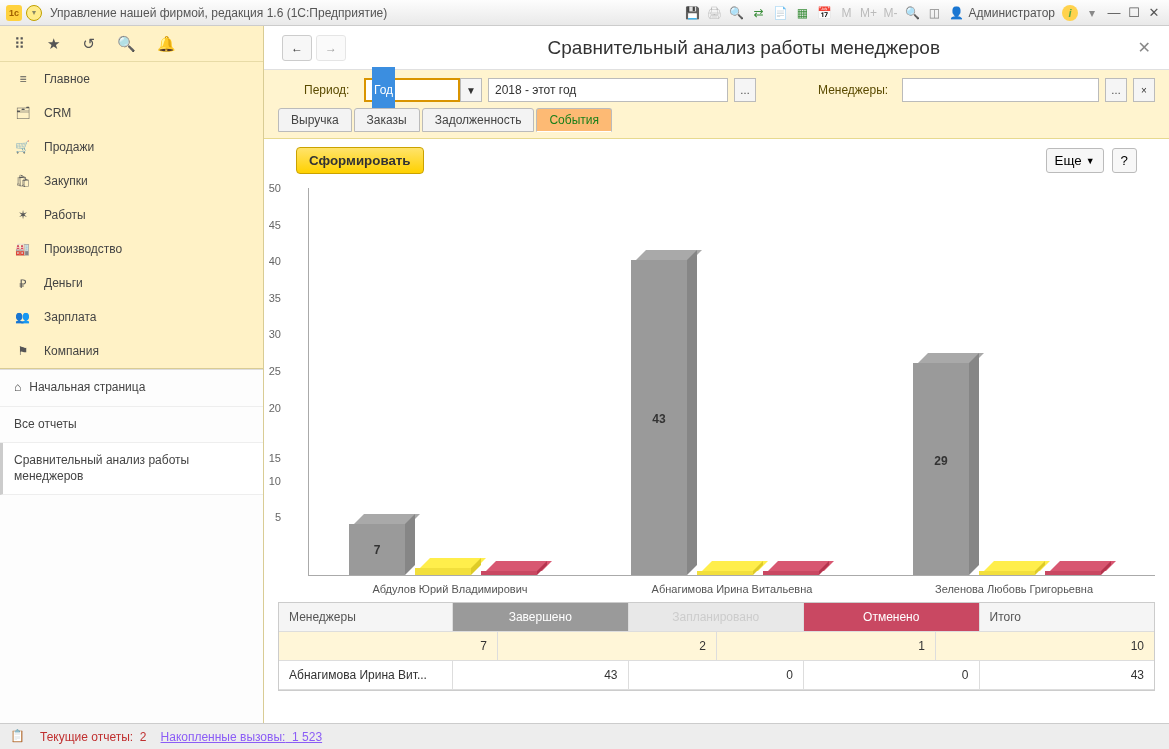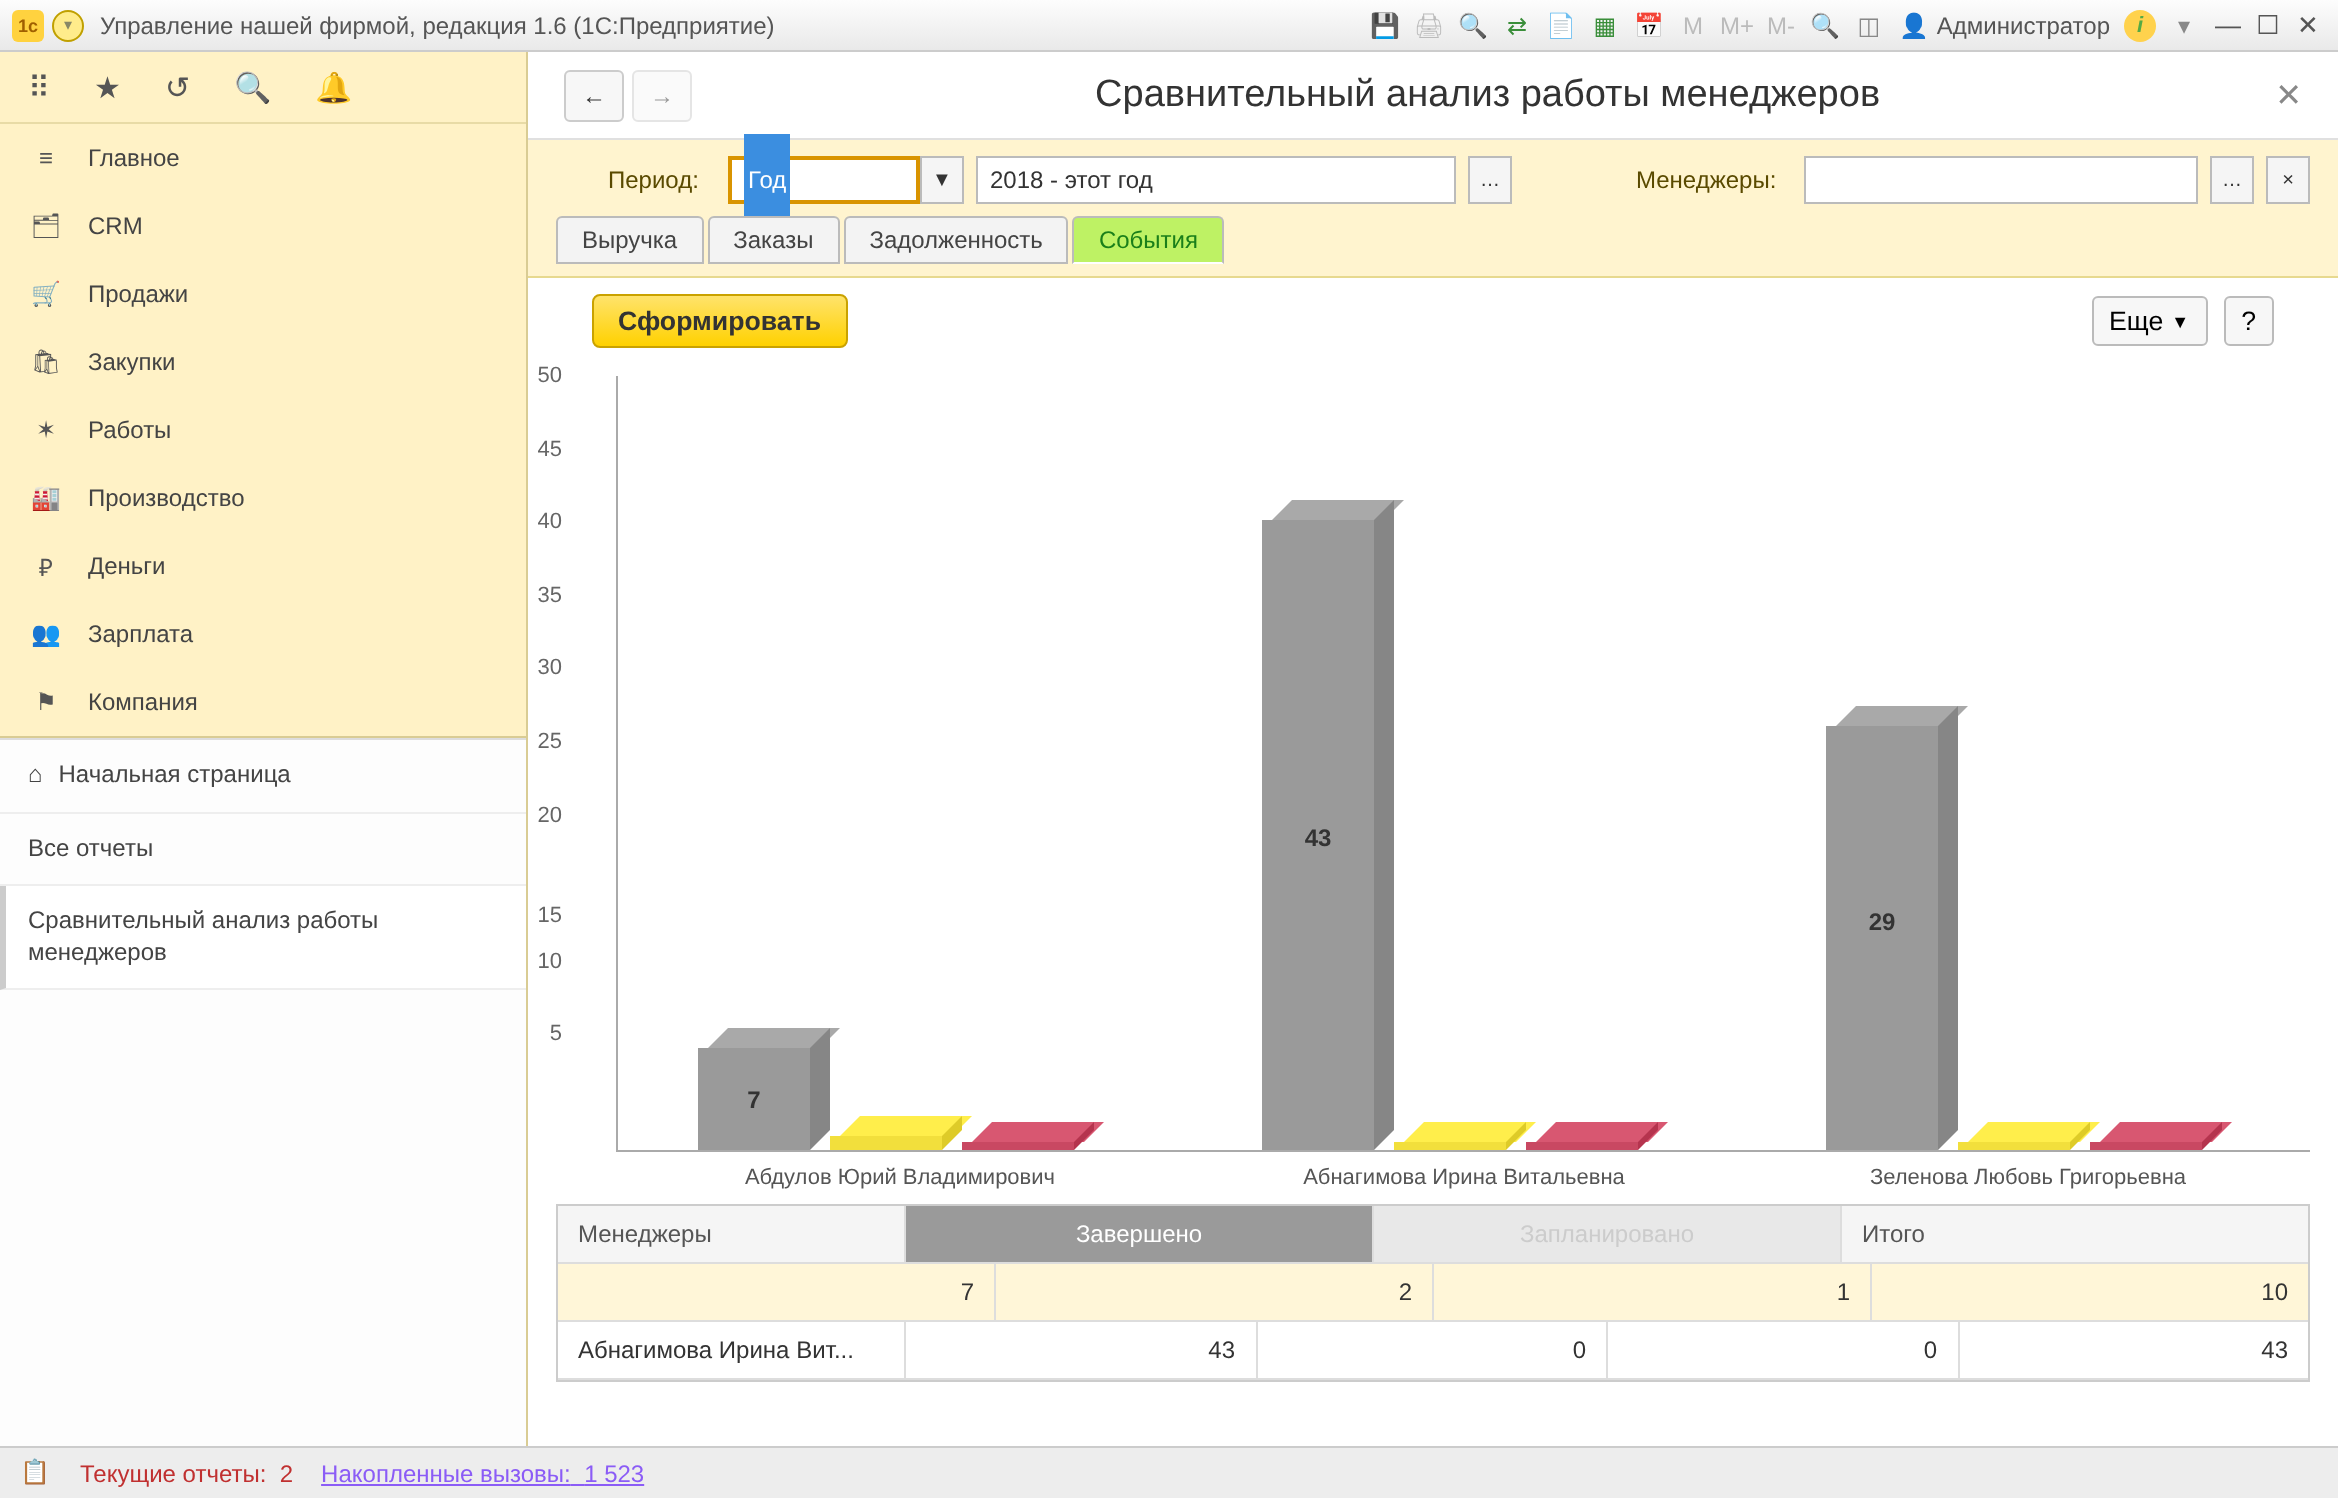--- a/index.html
+++ b/index.html
@@ -43,21 +43,21 @@
 .params { background: #fff4cf; padding: 8px 14px 6px; border-bottom: 1px solid #e7d98f; }
 .param-row { display: flex; align-items: center; gap: 6px; margin-bottom: 6px; }
 .plabel { color: #5a4a00; min-width: 54px; margin-left: 26px; }
 .psel { display:flex; align-items:center; }
 .psel .pin { border: 2px solid #d99400; background: #fff; height: 24px; padding: 0 6px; display:flex; align-items:center; min-width:96px; }
 .psel .pin .seltext { background: #3b8ee0; color:#fff; padding: 16px 2px; }
 .psel .pbtn, .fld-btn { height: 24px; width: 22px; border:1px solid #bbb; background:#f5f5f5; display:flex; align-items:center; justify-content:center; font-size:10px; }
 .fld { height:24px; border:1px solid #bbb; background:#fff; padding:0 6px; display:flex; align-items:center; }
 .tabs { display:flex; gap:0; }
 .tab { padding: 4px 12px; border: 1px solid #bbb; background:#f3f3f3; margin-right:2px; border-radius:3px 3px 0 0; color:#444; }
-.tab.active { background:#bef264; color:#1a7f1a; border-bottom-color:#fff; }
+.tab.active { background:#fdba74; color:#1a7f1a; border-bottom-color:#fff; }
 
 .toolbar { display:flex; align-items:center; padding: 8px 32px; gap:8px; }
 .btn-primary { background: linear-gradient(#ffe36b,#ffd100); border:1px solid #caa200; padding: 5px 12px; border-radius:4px; font-weight:bold; color:#333; }
 .btn { background:#f7f7f7; border:1px solid #bbb; padding:4px 8px; border-radius:3px; display:flex; align-items:center; gap:4px; }
 .toolbar .sp { flex:1; }
 
 .chartwrap { padding: 0 14px; }
 .chart { position: relative; height: 388px; border-left:1px solid #aaa; border-bottom:1px solid #aaa; margin-left: 30px; margin-top: 6px; }
 .ylabels { position:absolute; left:-28px; top:0; height:100%; }
 .ylabels div { position:absolute; right:0; transform:translateY(-50%); font-size:11px; color:#666; }
@@ -292,20 +292,21 @@
             </div>
           </div>
       </div>
     </div>
 
     <div class="table">
       <div class="trow">
         <div class="tcell th" style="flex:0 0 174px">Менеджеры</div>
         <div class="tcell th done" style="flex:1">Завершено</div>
         <div class="tcell th plan" style="flex:1">Запланировано</div>
+        <div class="tcell th cancel" style="flex:1">Отменено</div>
         <div class="tcell th" style="flex:1">Итого</div>
       </div>
       <div id="tbody">
           <div class="trow sel">
     <div class="tcell num" style="flex:1">7</div>
     <div class="tcell num" style="flex:1">2</div>
     <div class="tcell num" style="flex:1">1</div>
     <div class="tcell num" style="flex:1">10</div>
           </div>
           <div class="trow">

